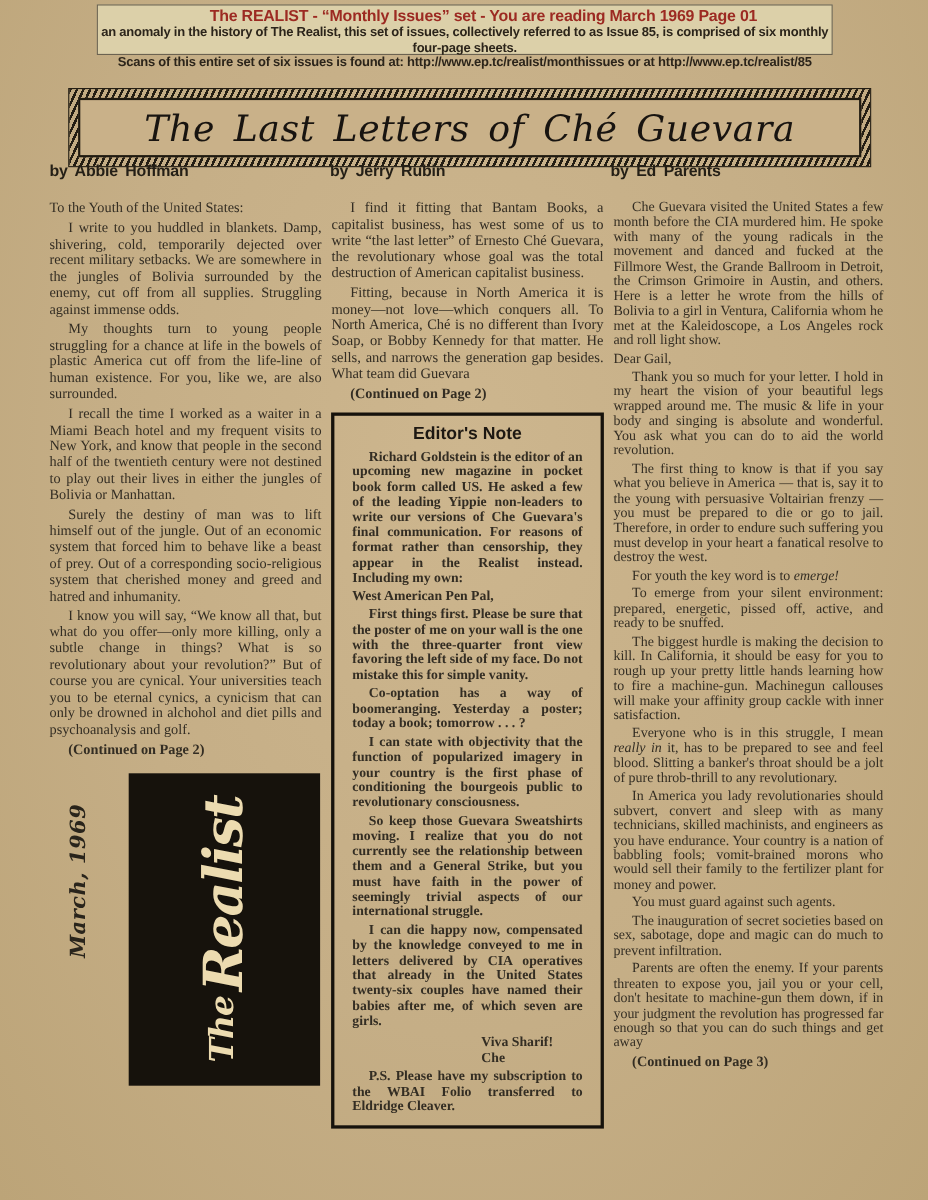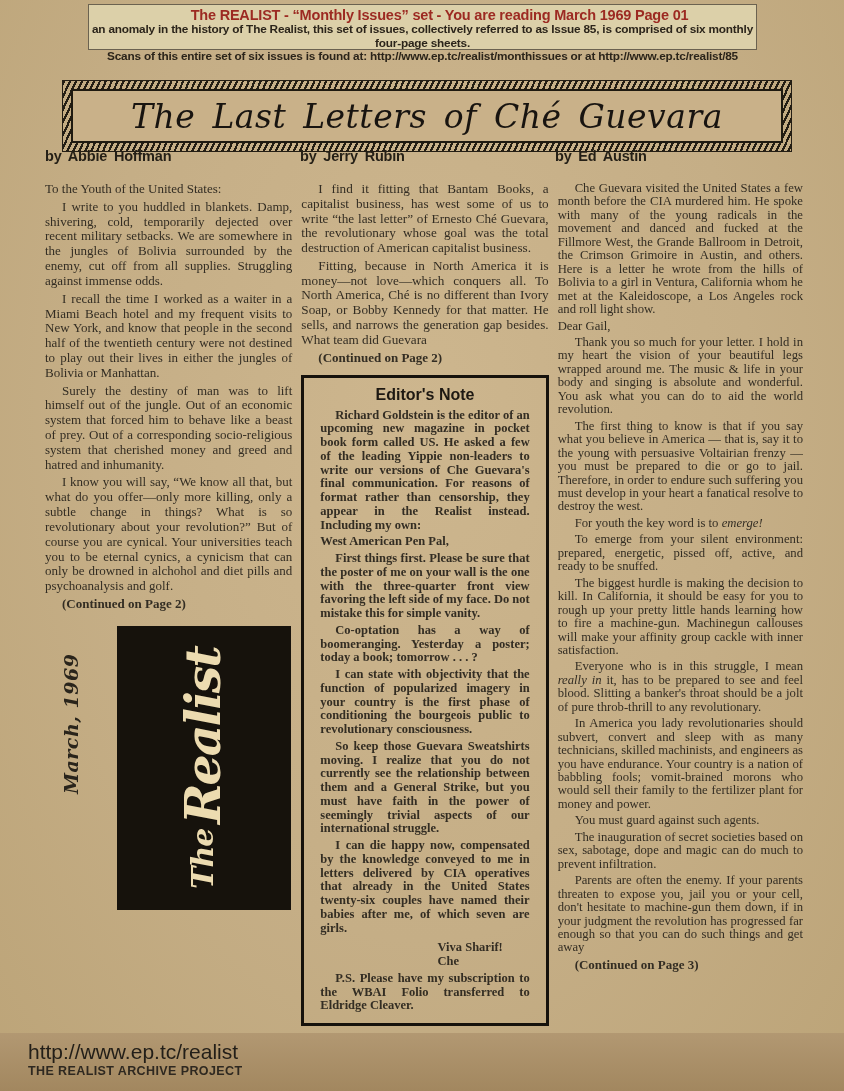--- a/index.html
+++ b/index.html
@@ -99,28 +99,29 @@
 
   <div class="masthead">
     <div class="masthead-inner">
       <h1 class="masthead-title">The Last Letters of Ché Guevara</h1>
     </div>
   </div>
 
   <div class="bylines">
     <div>by Abbie Hoffman</div>
     <div>by Jerry Rubin</div>
-    <div>by Ed Austin</div>
+    <div>by Ed Parents</div>
   </div>
 
   <div class="cols">
 
     <div class="col col1">
       <p class="noindent">To the Youth of the United States:</p>
       <p>I write to you huddled in blankets. Damp, shivering, cold, temporarily dejected over recent military setbacks. We are somewhere in the jungles of Bolivia surrounded by the enemy, cut off from all supplies. Struggling against immense odds.</p>
+      <p>My thoughts turn to young people struggling for a chance at life in the bowels of plastic America cut off from the life-line of human existence. For you, like we, are also surrounded.</p>
       <p>I recall the time I worked as a waiter in a Miami Beach hotel and my frequent visits to New York, and know that people in the second half of the twentieth century were not destined to play out their lives in either the jungles of Bolivia or Manhattan.</p>
       <p>Surely the destiny of man was to lift himself out of the jungle. Out of an economic system that forced him to behave like a beast of prey. Out of a corresponding socio-religious system that cherished money and greed and hatred and inhumanity.</p>
       <p>I know you will say, “We know all that, but what do you offer—only more killing, only a subtle change in things? What is so revolutionary about your revolution?” But of course you are cynical. Your universities teach you to be eternal cynics, a cynicism that can only be drowned in alchohol and diet pills and psychoanalysis and golf.</p>
       <p class="cont">(Continued on Page 2)</p>
 
       <div class="logo-area">
         <span class="vdate">March, 1969</span>
         <div class="logo-box">
           <div class="vlogo">
             <span class="logo-the">The</span>
@@ -161,18 +162,14 @@
       <p><span>Everyone who is in this struggle, I mean </span><em>really in</em><span> it, has to be prepared to see and feel blood. Slitting a banker's throat should be a jolt of pure throb-thrill to any revolutionary.</span></p>
       <p>In America you lady revolutionaries should subvert, convert and sleep with as many technicians, skilled machinists, and engineers as you have endurance. Your country is a nation of babbling fools; vomit-brained morons who would sell their family to the fertilizer plant for money and power.</p>
       <p>You must guard against such agents.</p>
       <p>The inauguration of secret societies based on sex, sabotage, dope and magic can do much to prevent infiltration.</p>
       <p>Parents are often the enemy. If your parents threaten to expose you, jail you or your cell, don't hesitate to machine-gun them down, if in your judgment the revolution has progressed far enough so that you can do such things and get away</p>
       <p class="cont">(Continued on Page 3)</p>
     </div>
 
   </div>
 
-  <div class="footer-band">
-    <div class="footer-url">http://www.ep.tc/realist</div>
-    <div class="footer-proj">THE REALIST ARCHIVE PROJECT</div>
-  </div>
 
 </div>
 
 </body></html>

